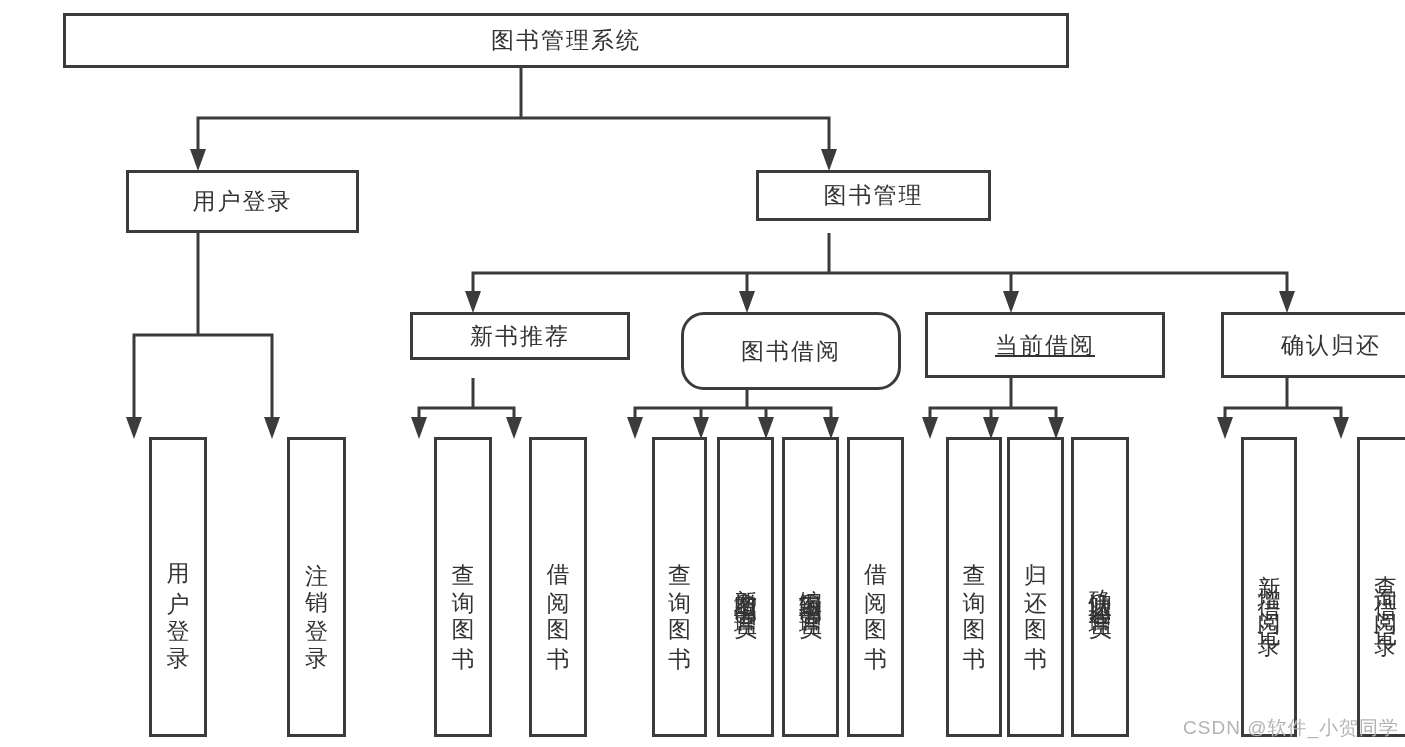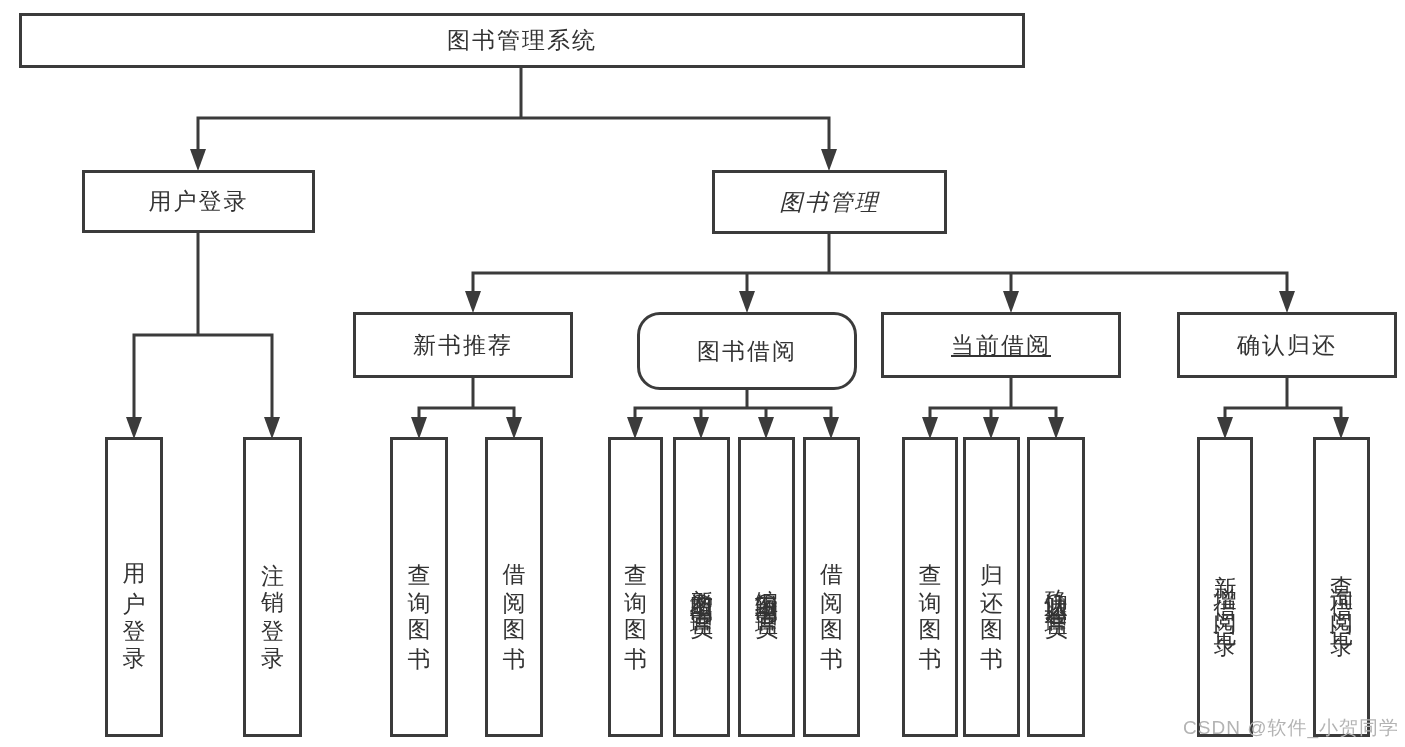--- a/index.html
+++ b/index.html
@@ -11,20 +11,21 @@
     font-family:"Liberation Sans","DejaVu Sans",sans-serif;color:var(--text);
     overflow:hidden;
   }
   #wires{position:absolute;left:0;top:0;z-index:1;color:var(--line);}
   #wires path{stroke:currentColor;stroke-width:3;fill:none;}
   #wires polygon{fill:currentColor;stroke:none;}
   .node{
     position:absolute;box-sizing:border-box;border:3px solid var(--line);
     background:var(--bg);display:flex;align-items:center;justify-content:center;
     z-index:2;
+    margin-left:44px;
   }
   .h .lbl{font-size:23px;letter-spacing:2px;white-space:nowrap;}
   .v .lbl{
     writing-mode:vertical-rl;text-orientation:mixed;font-size:23px;line-height:1;
     white-space:nowrap;
   }
   .ls4  .lbl{letter-spacing:28px;margin-bottom:-28px;}
   .ls6  .lbl{letter-spacing:12px;margin-bottom:-12px;}
   .ls10 .lbl{letter-spacing:4px;margin-bottom:-4px;}
   #watermark{
@@ -92,25 +93,25 @@
     </g>
   </svg>
 
   <div class="node h" style="left:19px;top:13px;width:1006px;height:55px;">
     <span class="lbl">图书管理系统</span>
   </div>
 
   <div class="node h" style="left:82px;top:170px;width:233px;height:63px;">
     <span class="lbl">用户登录</span>
   </div>
-  <div class="node h" style="left:712px;top:170px;width:235px;height:64px;font-style:italic;">
+  <div class="node h" style="left:712px;top:170px;width:235px;height:51px;">
     <span class="lbl">图书管理</span>
   </div>
 
-  <div class="node h" style="left:353px;top:312px;width:220px;height:66px;">
+  <div class="node h" style="left:366px;top:312px;width:220px;height:48px;">
     <span class="lbl">新书推荐</span>
   </div>
   <div class="node h" style="left:637px;top:312px;width:220px;height:78px;border-radius:23px;">
     <span class="lbl">图书借阅</span>
   </div>
   <div class="node h" style="left:881px;top:312px;width:240px;height:66px;text-decoration:underline;">
     <span class="lbl">当前借阅</span>
   </div>
   <div class="node h" style="left:1177px;top:312px;width:220px;height:66px;">
     <span class="lbl">确认归还</span>

